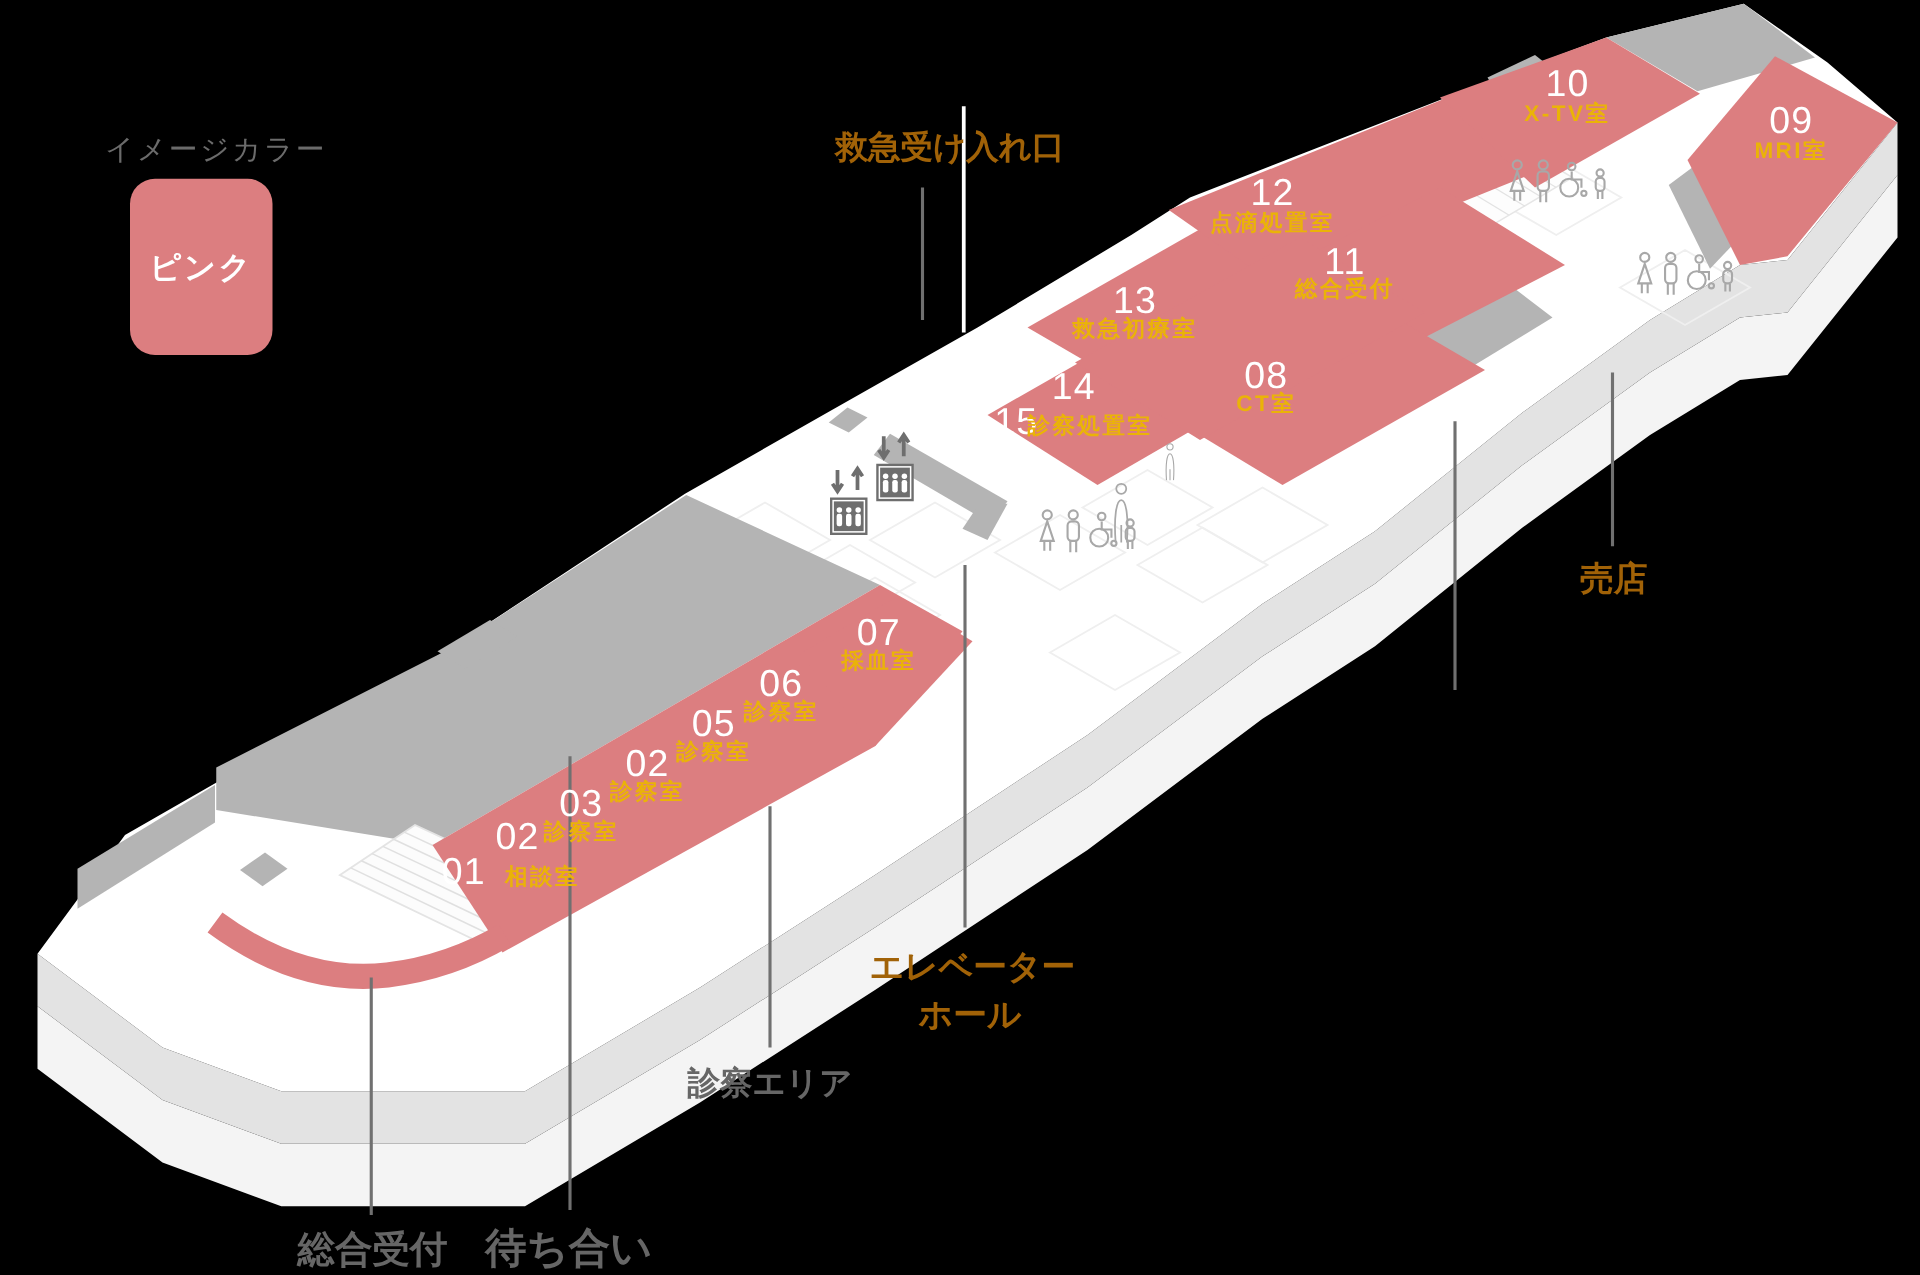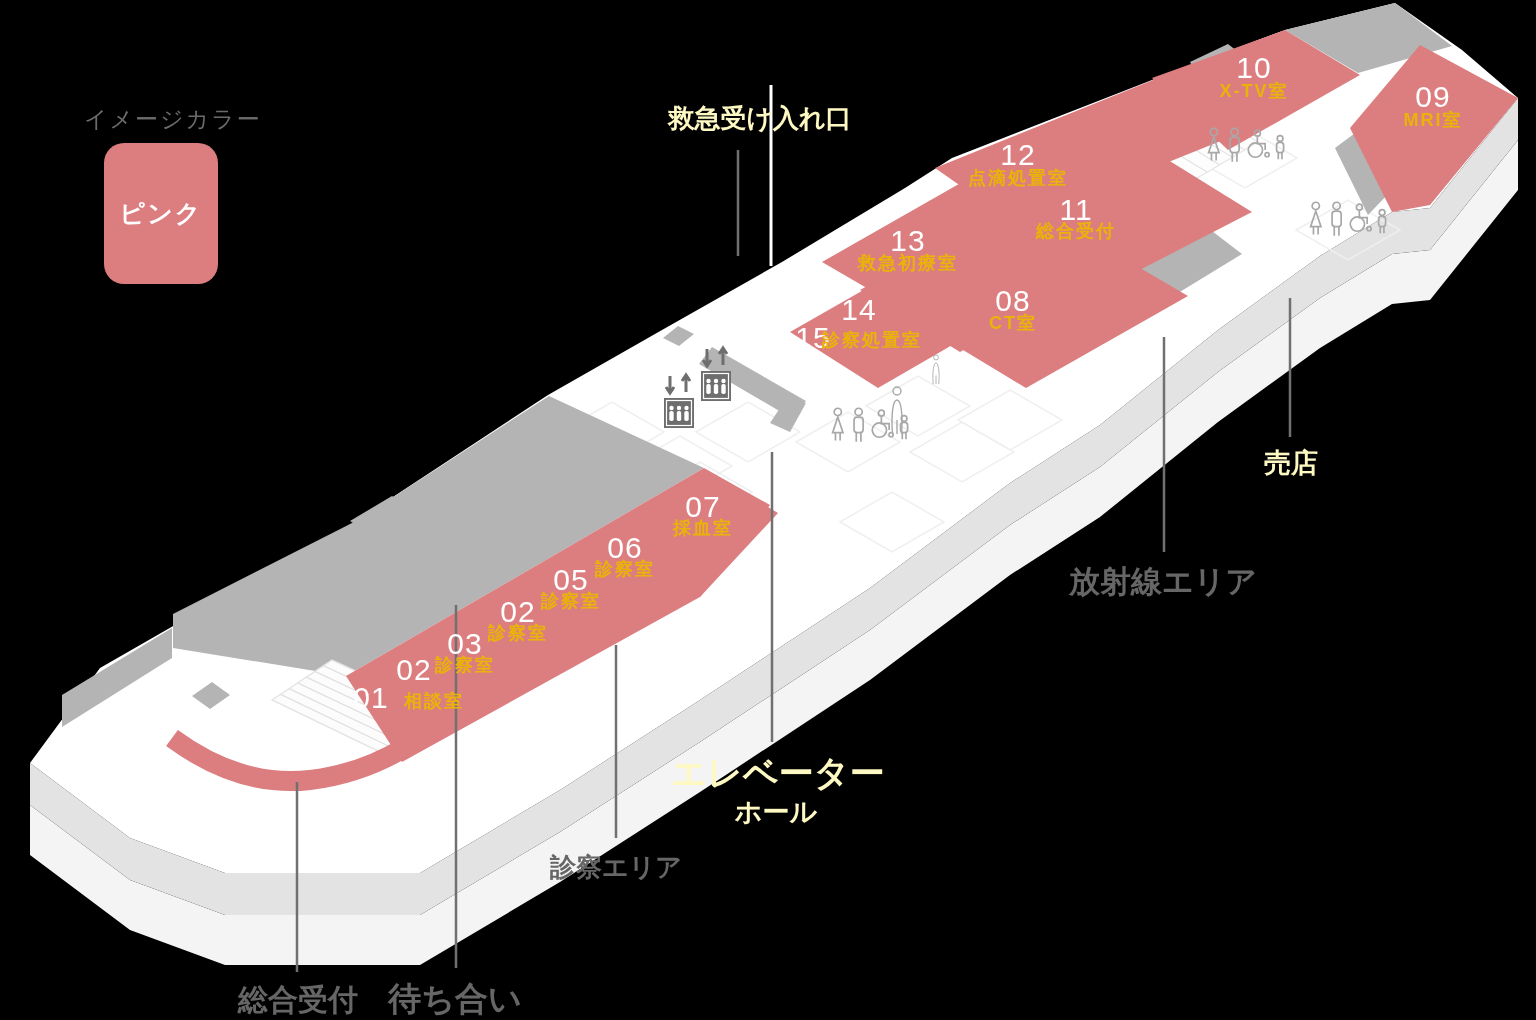--- a/index.html
+++ b/index.html
@@ -1,21 +1,21 @@
 <!DOCTYPE html>
 <html><head>
 <meta charset="utf-8">
 <style>
   html,body{margin:0;padding:0;background:#000;}
   #stage{position:relative;width:1536px;height:1020px;background:#000;overflow:hidden;
          font-family:"Liberation Sans","DejaVu Sans",sans-serif;}
   #floor-svg{position:absolute;left:0;top:0;}
   .lbl{position:absolute;transform:translate(-50%,-50%);white-space:nowrap;}
   .area-label{color:#666;font-weight:bold;}
-  .area-label.light{color:#fef9c3;}
+  .area-label.light{color:#a16207;}
   .rnum{position:absolute;transform:translate(-50%,-50%);color:#fff;font-size:30px;
         font-weight:400;letter-spacing:1px;white-space:nowrap;}
   .rname{position:absolute;transform:translate(-50%,-50%);color:#eab308;font-size:18px;
         font-weight:bold;letter-spacing:2px;white-space:nowrap;}
   .legend-title{position:absolute;color:#6b6b6b;font-size:23px;font-weight:normal;letter-spacing:2px;}
   .legend-swatch{position:absolute;left:104px;top:143px;width:114px;height:141px;
         border-radius:20px;background:#DC7E80;display:flex;align-items:center;justify-content:center;}
   .legend-swatch span{color:#fff;font-size:25px;font-weight:bold;letter-spacing:2px;}
 </style>
 </head>
@@ -163,23 +163,22 @@
 
   <div class="legend-title" style="left:84px;top:104px">イメージカラー</div>
   <div class="legend-swatch">
     <span>ピンク</span>
   </div>
 
   <div class="lbl area-label light" style="left:760px;top:118px;font-size:26px">救急受け入れ口</div>
   <div class="lbl area-label" style="left:298px;top:1000px;font-size:30px">総合受付</div>
   <div class="lbl area-label" style="left:455px;top:999px;font-size:33px">待ち合い</div>
   <div class="lbl area-label" style="left:616px;top:867px;font-size:26px">診察エリア</div>
-  <div class="lbl area-label light" style="left:778px;top:773px;font-size:35px">エレベーター</div>
+  <div class="lbl area-label light" style="left:778px;top:773px;font-size:27px">エレベーター</div>
   <div class="lbl area-label light" style="left:776px;top:812px;font-size:27px">ホール</div>
-  <div class="lbl area-label" style="left:1163px;top:582px;font-size:31px">放射線エリア</div>
   <div class="lbl area-label light" style="left:1291px;top:463px;font-size:27px">売店</div>
 
   <div class="rnum" style="left:371px;top:698px">01</div>
   <div class="rname" style="left:434px;top:701px">相談室</div>
   <div class="rnum" style="left:414px;top:670px">02</div>
   <div class="rnum" style="left:465px;top:644px">03</div>
   <div class="rname" style="left:465px;top:665px">診察室</div>
   <div class="rnum" style="left:518px;top:612px">02</div>
   <div class="rname" style="left:518px;top:633px">診察室</div>
   <div class="rnum" style="left:571px;top:580px">05</div>

